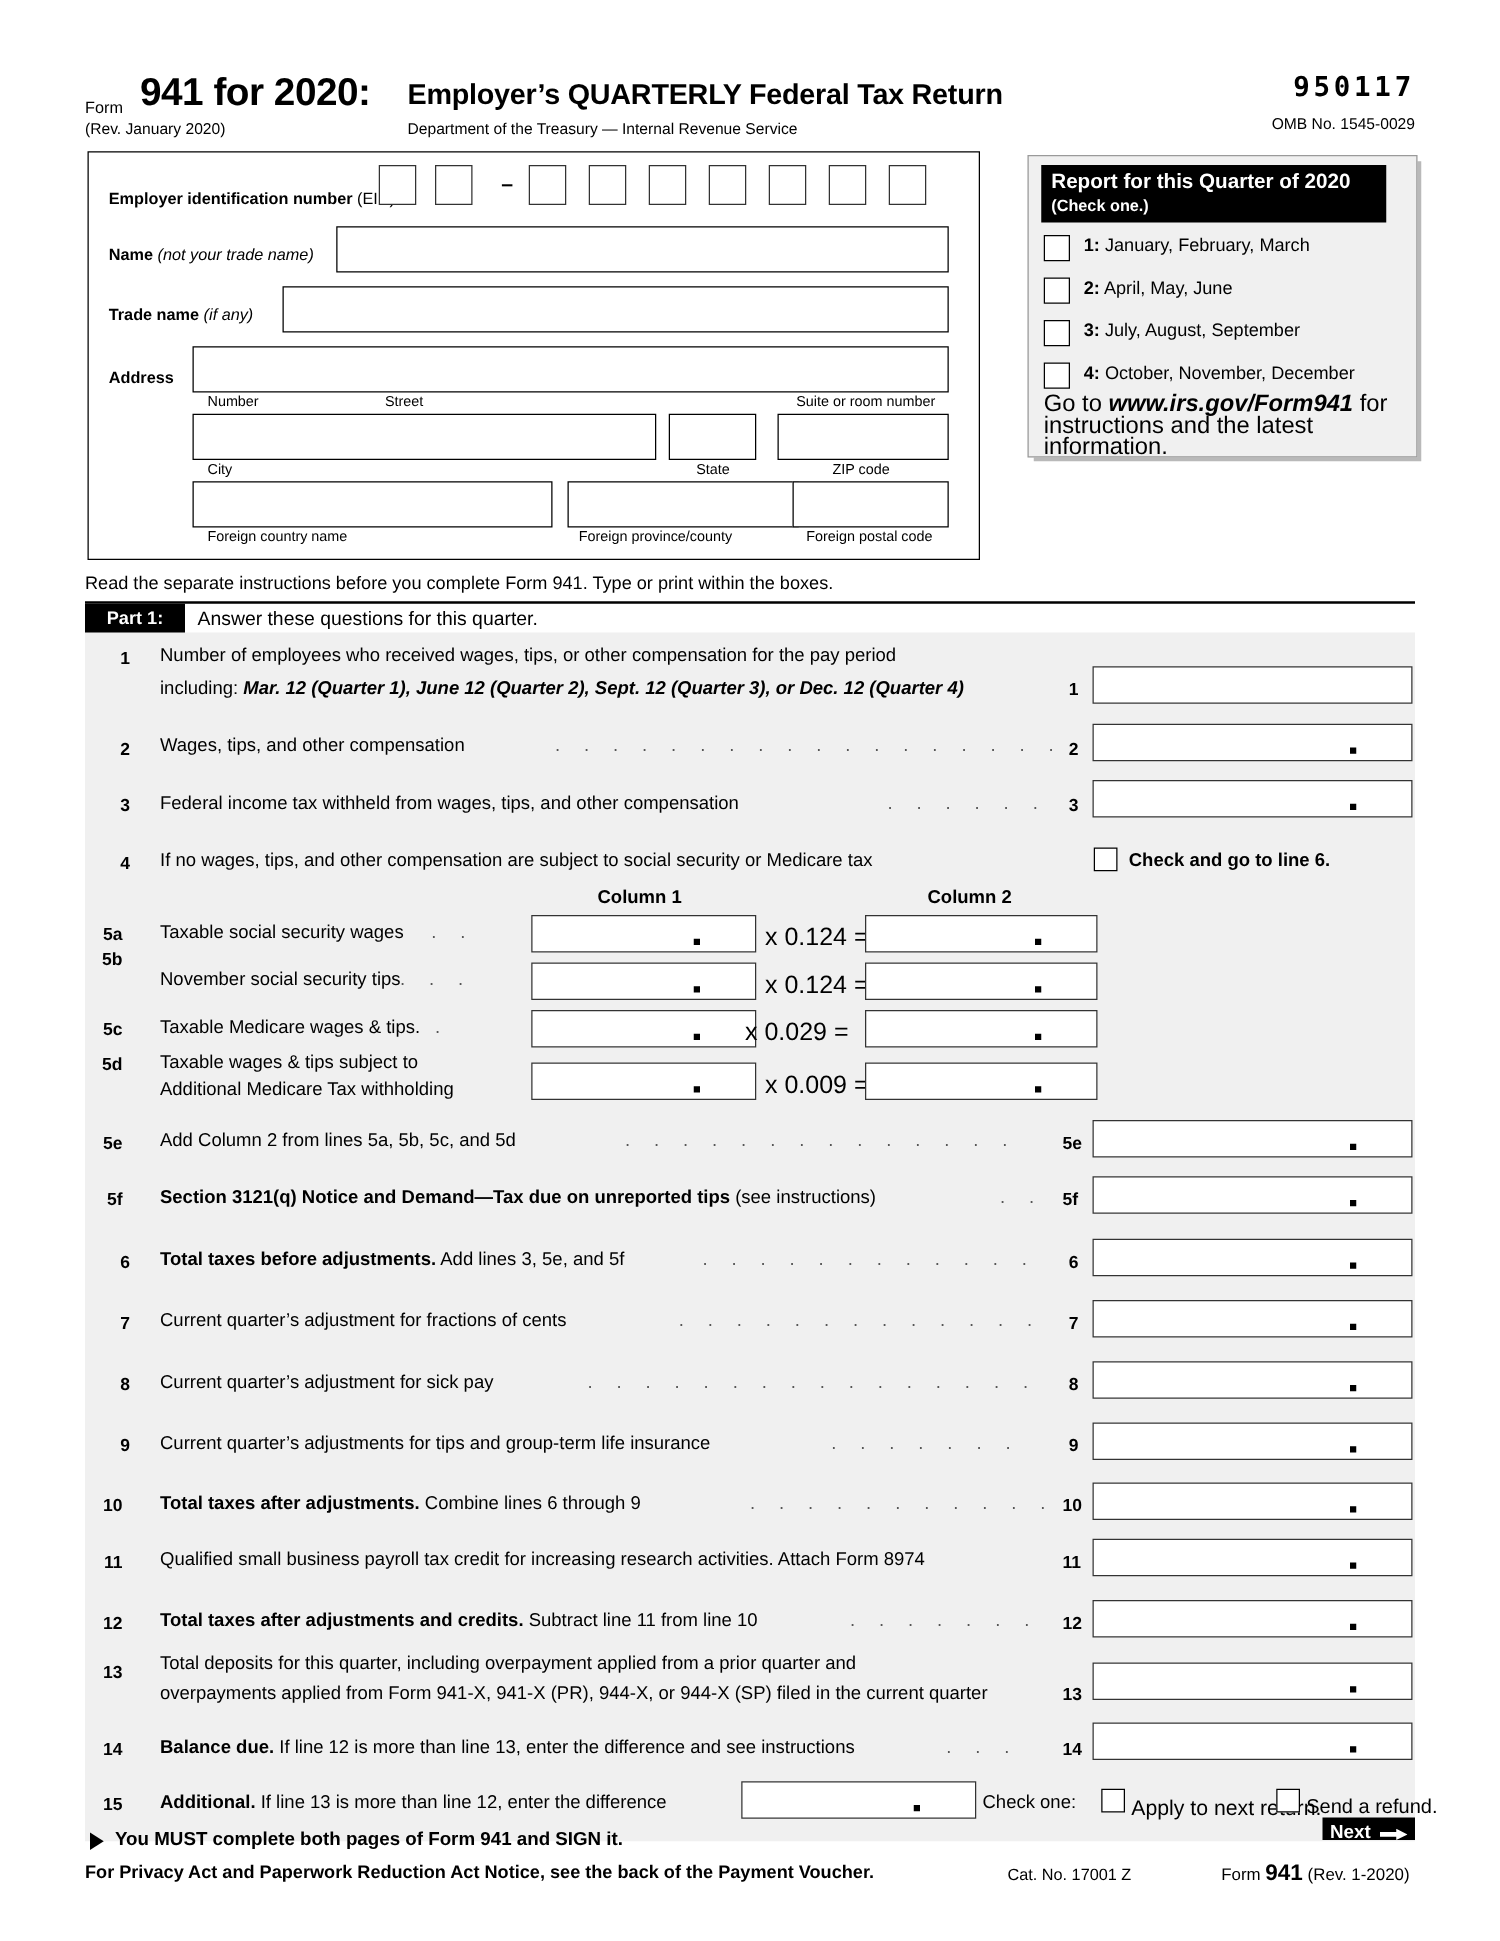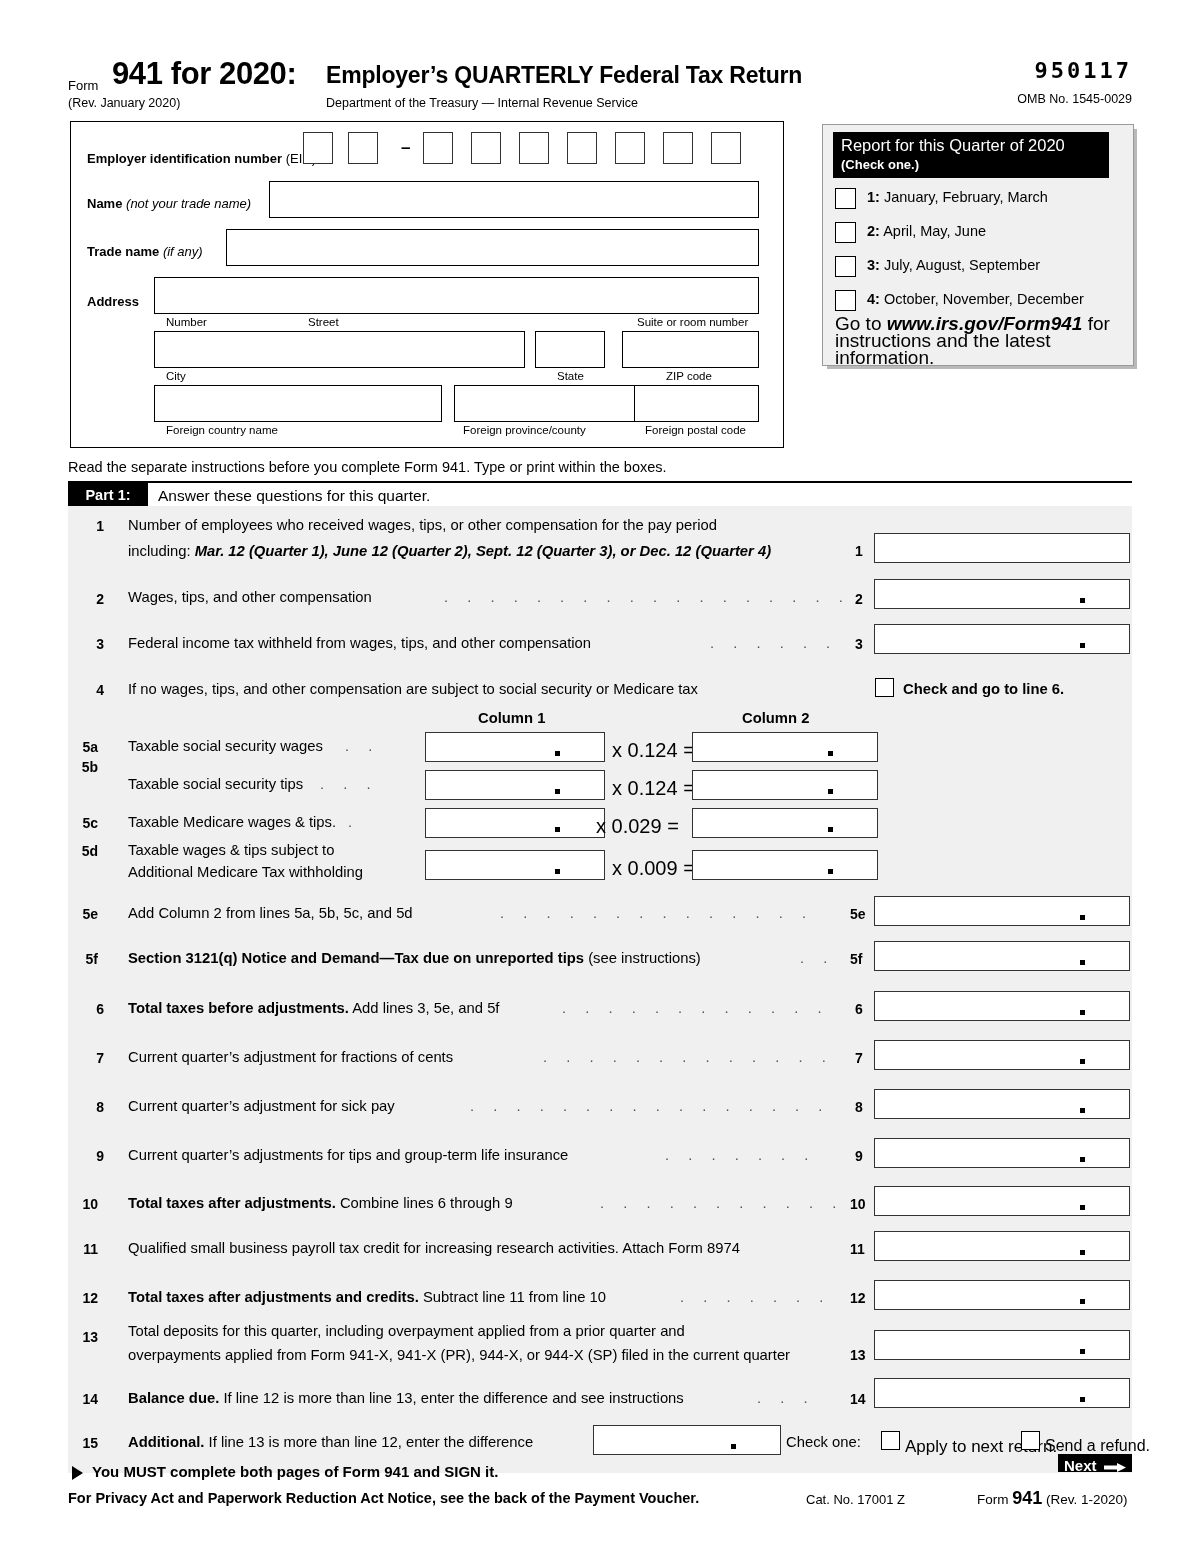--- a/index.html
+++ b/index.html
@@ -27,21 +27,21 @@
   .fld-lbl .nb{font-weight:normal;}
   .box{position:absolute;border:1.6px solid #000;background:#fff;box-sizing:border-box;}
   .einbox{position:absolute;width:30px;height:32px;border:1.6px solid #333;background:#fff;box-sizing:border-box;}
   .dash{position:absolute;font-size:17px;font-weight:bold;}
   .sublbl{position:absolute;font-size:11.5px;white-space:nowrap;}
 
   
   .qshadow{position:absolute;left:827px;top:129px;width:310px;height:240px;background:#b9b9b9;}
   .qbox{position:absolute;left:822px;top:124px;width:310px;height:240px;background:#f0f0f0;border:1px solid #9a9a9a;}
   .qhdr{position:absolute;left:10px;top:7px;width:276px;height:46px;background:#000;color:#fff;}
-  .qhdr .t1{position:absolute;left:8px;top:4px;font-size:16.5px;font-weight:normal;}
+  .qhdr .t1{position:absolute;left:8px;top:4px;font-size:16.5px;font-weight:bold;}
   .qhdr .t2{position:absolute;left:8px;top:25px;font-size:13px;font-weight:bold;}
   .qrow{position:absolute;left:12px;height:24px;}
   .qcb{position:absolute;left:0;top:0;width:21px;height:21px;border:1.6px solid #000;background:#fff;box-sizing:border-box;}
   .qtxt{position:absolute;left:32px;top:1px;font-size:14.5px;white-space:nowrap;}
   .qtxt b{font-weight:bold;}
   .qgoto{position:absolute;left:12px;top:190px;font-size:19px;line-height:17px;width:290px;}
   .qgoto i{font-style:italic;font-weight:bold;}
 
   
   .readline{position:absolute;left:68px;top:459px;font-size:14.5px;}
@@ -213,21 +213,21 @@
   <div class="leaders" style="left:345px;top:738px;">. .</div>
   <div class="amt" style="left:425px;top:732px;width:180px;">
       <span class="dp"></span>
     </div>
   <div class="mult" style="left:612px;top:739px;">x 0.124 =</div>
   <div class="amt" style="left:692px;top:732px;width:186px;">
       <span class="dp"></span>
     </div>
 
   <div class="ln-no" style="left:74px;top:759px;">5b</div>
-  <div class="ln-tx" style="left:128px;top:776px;">Taxable social security tips</div>
+  <div class="ln-tx" style="left:128px;top:776px;">November social security tips</div>
   <div class="leaders" style="left:320px;top:776px;">. . .</div>
   <div class="amt" style="left:425px;top:770px;width:180px;">
       <span class="dp"></span>
     </div>
   <div class="mult" style="left:612px;top:777px;">x 0.124 =</div>
   <div class="amt" style="left:692px;top:770px;width:186px;">
       <span class="dp"></span>
     </div>
 
   <div class="ln-no" style="left:74px;top:815px;">5c</div>

